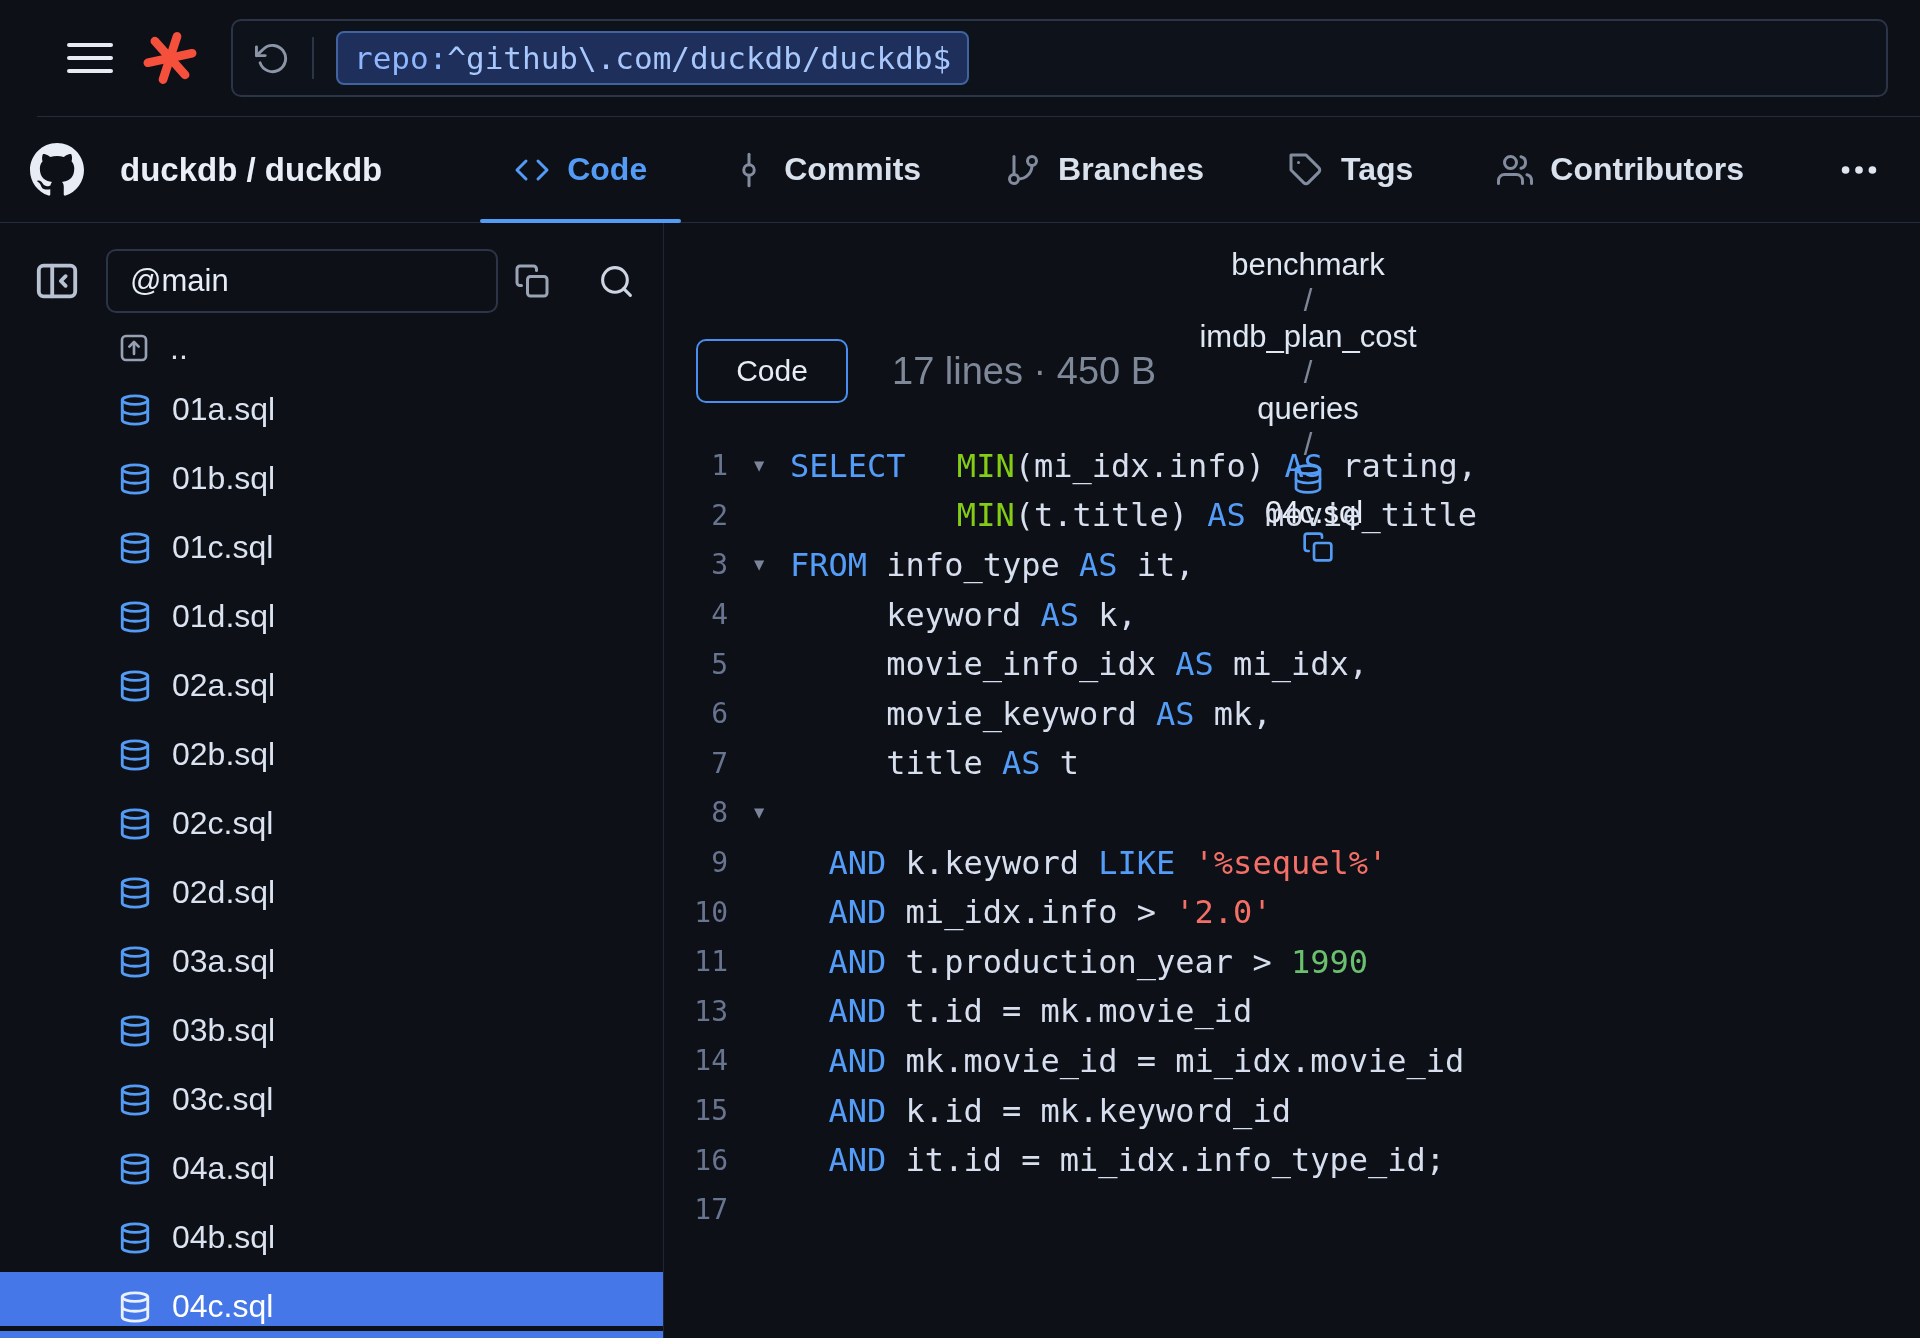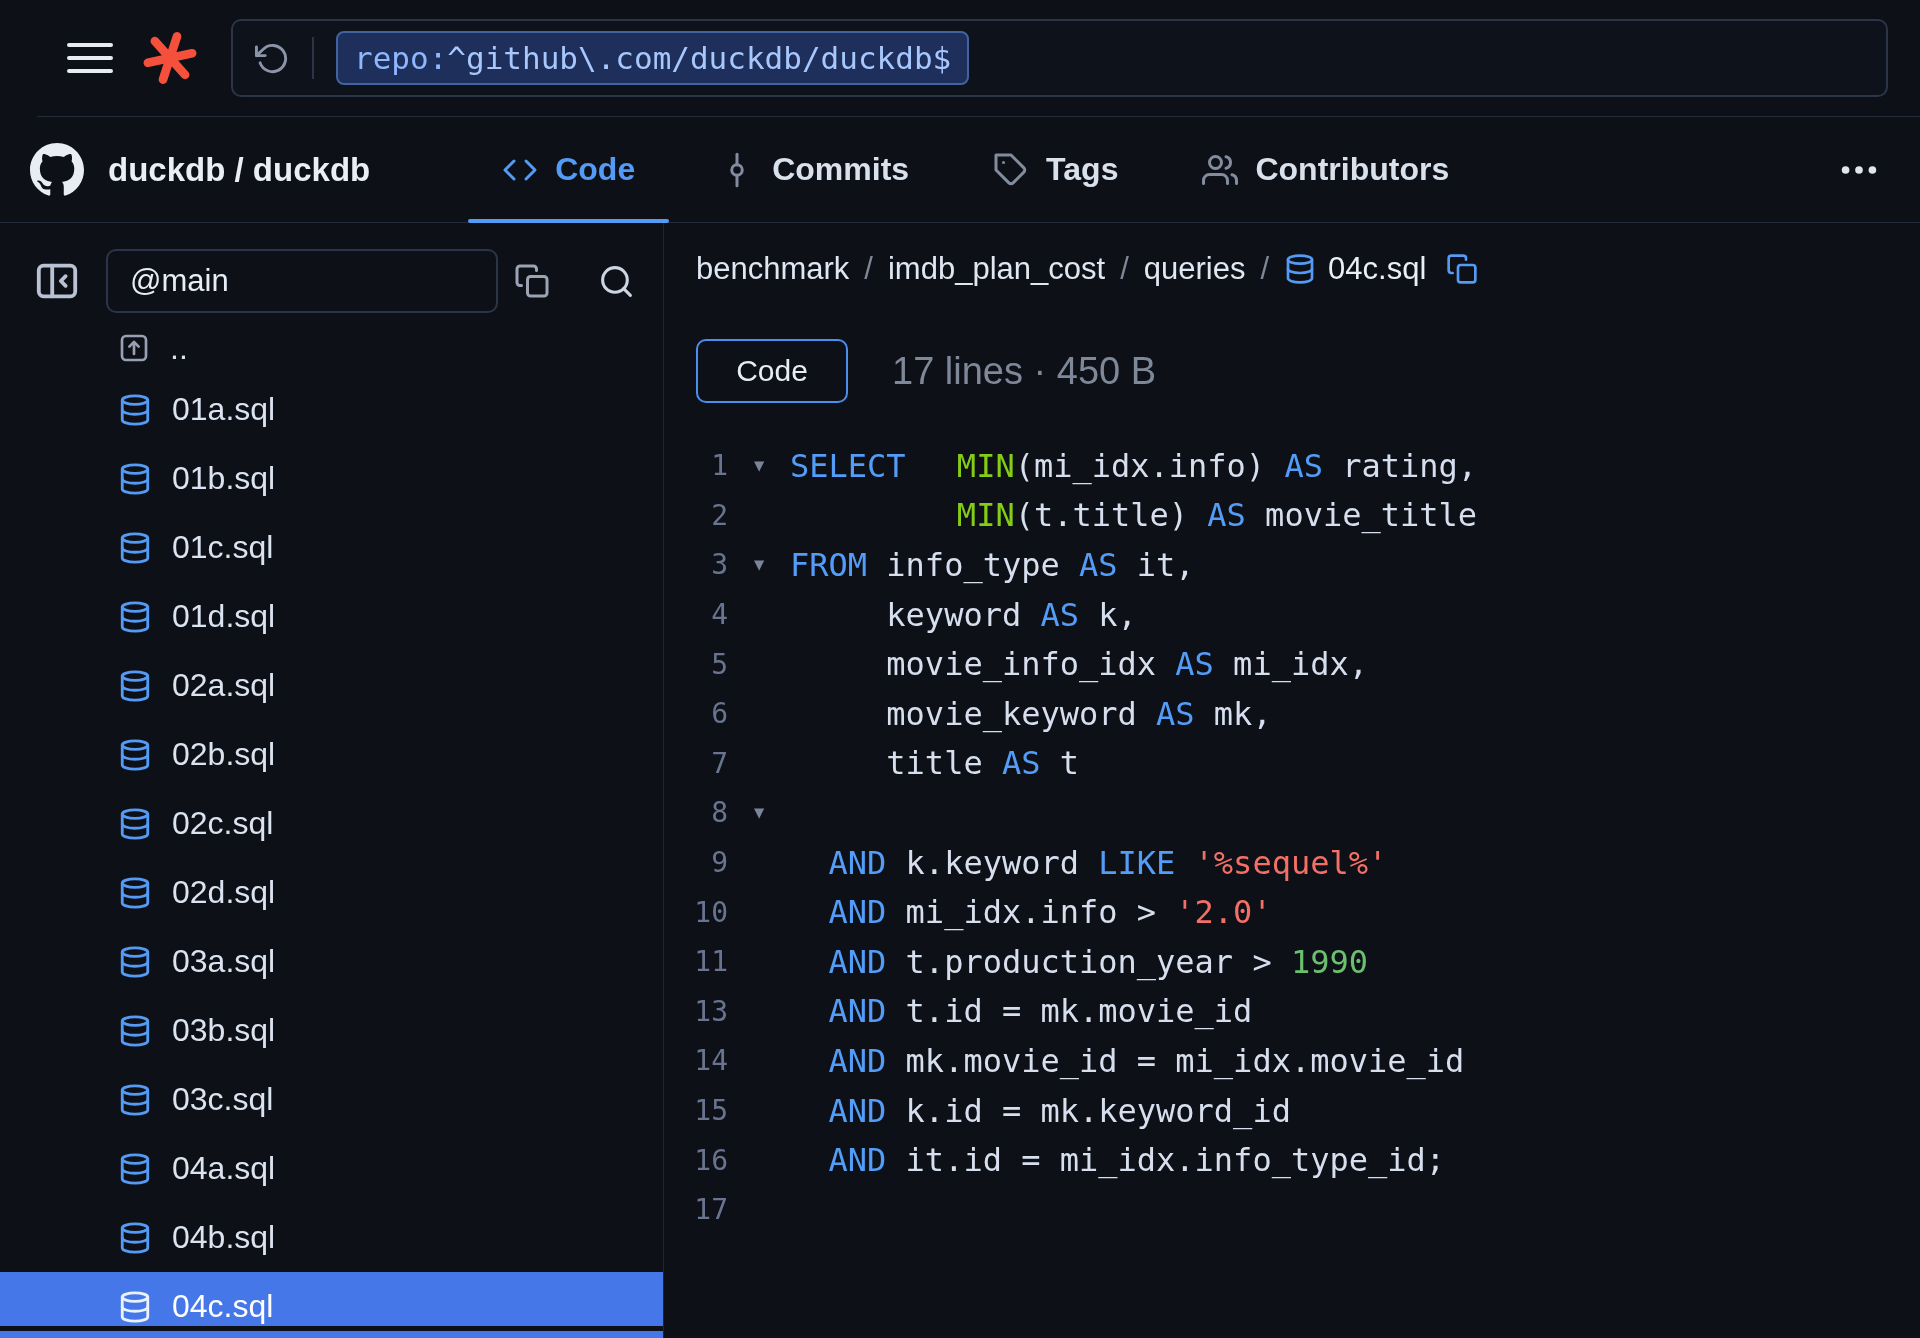--- a/index.html
+++ b/index.html
@@ -21,21 +21,21 @@
   .search-box { flex:1; margin-left:32px; height:78px; border:2px solid #2c3447; border-radius:10px; display:flex; align-items:center; padding:0 22px; background:#0e121b; }
   .history .icon svg, .search-box > .icon svg { width:35px; height:35px; color:#8b95a7; }
   .search-divider { width:2px; height:42px; background:#2c3447; margin:0 22px; }
   .query-chip { font-family:"DejaVu Sans Mono", monospace; font-size:31px; background:#1d2f5a; border:2px solid #41639f; border-radius:8px; padding:7px 16px; white-space:pre; cursor:text; }
   .q-field { color:#8fb7ff; }
   .q-value { color:#a8c7fc; }
   .q-end { color:#a8c7fc; }
 
   
   .repo-bar { height:106px; display:flex; align-items:stretch; border-bottom:1px solid #242b3a; padding:0 38px 0 30px; }
-  .repo-ident { display:flex; align-items:center; gap:24px; }
+  .repo-ident { display:flex; align-items:center; gap:36px; }
   .gh svg { width:54px; height:54px; color:#e8edf5; }
   .repo-name { font-size:33px; font-weight:700; color:#e9eef7; white-space:pre; cursor:pointer; }
   .tabs { display:flex; margin-left:90px; align-items:stretch; }
   .tab { display:flex; align-items:center; gap:17px; padding:0 42px; font-size:32px; font-weight:600; color:#d9e1ec; position:relative; cursor:pointer; }
   .tab .icon svg { width:36px; height:36px; color:#828c9e; }
   .tab.active { color:#539bf5; }
   .tab.active .icon svg { color:#539bf5; }
   .tab.active::after { content:""; position:absolute; left:8px; right:8px; bottom:-1px; height:4px; background:#539bf5; border-radius:2px; }
   .more-btn { margin-left:auto; align-self:center; cursor:pointer; }
   .more-btn svg { width:46px; height:46px; color:#dfe6f0; }
@@ -59,21 +59,21 @@
   .tree-row .icon svg { width:34px; height:34px; color:#539bf5; }
   .tree-row.up { height:54px; }
   .tree-row.up .icon svg { width:32px; height:32px; color:#97a1b3; }
   .tree-row.selected { background:#4577e8; color:#ffffff; }
   .tree-row.selected .icon svg { color:#eaf1ff; }
   .sb-track { position:absolute; left:0; bottom:7px; width:100%; height:5px; background:#0d1017; }
   .sb-thumb { position:absolute; left:116px; bottom:0; width:506px; height:7px; background:#4577e8; border-radius:4px; cursor:grab; }
 
   
   .content { flex:1; padding-top:24px; overflow:hidden; }
-  .bc-row { display:flex; align-items:center; padding-left:32px; height:44px; font-size:31px; }
+  .bc-row { display:flex; align-items:center; padding-left:32px; height:44px; font-size:31px;flex-direction:column; }
   .crumb { color:#dfe7f2; cursor:pointer; }
   .crumb-sep { color:#7d8796; margin:0 15px; }
   .crumb-file { color:#e9eef7; margin-left:12px; }
   .bc-row .icon svg { width:32px; height:32px; color:#539bf5; }
   .copy-path { margin-left:20px; cursor:pointer; }
   .copy-path svg { width:31px; height:31px; color:#99a3b4; }
 
   .toolbar { display:flex; align-items:center; margin-top:48px; padding-left:32px; }
   .seg { display:flex; }
   .seg-btn { height:64px; display:flex; align-items:center; justify-content:center; font-size:30px; color:#e7edf5; background:transparent; cursor:pointer; font-family:"Liberation Sans", sans-serif; }
@@ -147,20 +147,31 @@
             <circle cx="12" cy="12" r="3.5"></circle>
             <line x1="12" y1="1.5" x2="12" y2="8.5"></line>
             <line x1="12" y1="15.5" x2="12" y2="22.5"></line>
           </svg>
         </span>
         <span>Commits</span>
       </div>
       <div class="tab">
         <span class="icon">
           <svg viewBox="0 0 24 24" fill="none" stroke="currentColor" stroke-width="2" stroke-linecap="round" stroke-linejoin="round">
+            <line x1="6" y1="3" x2="6" y2="15"></line>
+            <circle cx="18" cy="6" r="3"></circle>
+            <circle cx="6" cy="18" r="3"></circle>
+            <path d="M18 9a9 9 0 0 1-9 9"></path>
+          </svg>
+        </span>
+        <span>Branches</span>
+      </div>
+      <div class="tab">
+        <span class="icon">
+          <svg viewBox="0 0 24 24" fill="none" stroke="currentColor" stroke-width="2" stroke-linecap="round" stroke-linejoin="round">
             <path d="M20.59 13.41l-7.17 7.17a2 2 0 0 1-2.83 0L2 12V2h10l8.59 8.59a2 2 0 0 1 0 2.83z"></path>
             <line x1="7" y1="7" x2="7.01" y2="7"></line>
           </svg>
         </span>
         <span>Tags</span>
       </div>
       <div class="tab">
         <span class="icon">
           <svg viewBox="0 0 24 24" fill="none" stroke="currentColor" stroke-width="2" stroke-linecap="round" stroke-linejoin="round">
             <path d="M17 21v-2a4 4 0 0 0-4-4H5a4 4 0 0 0-4 4v2"></path>

